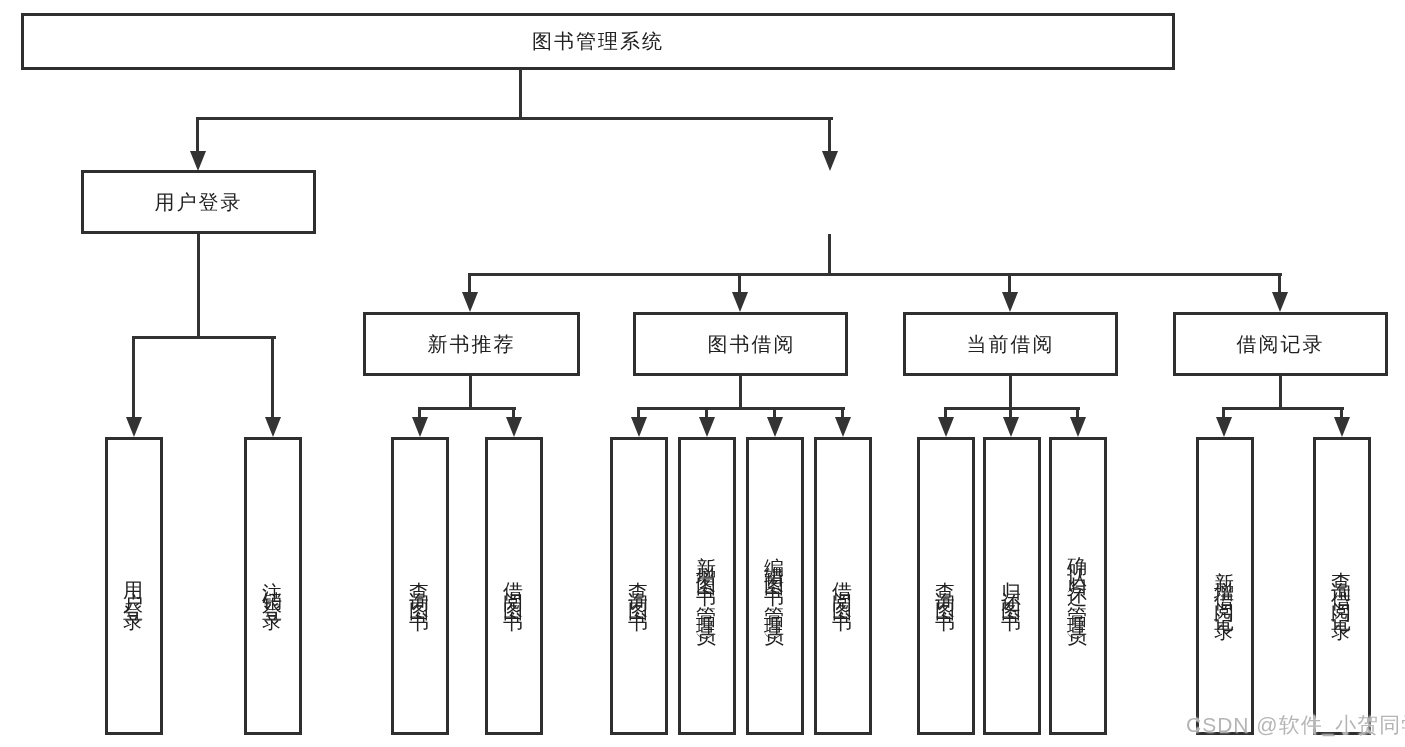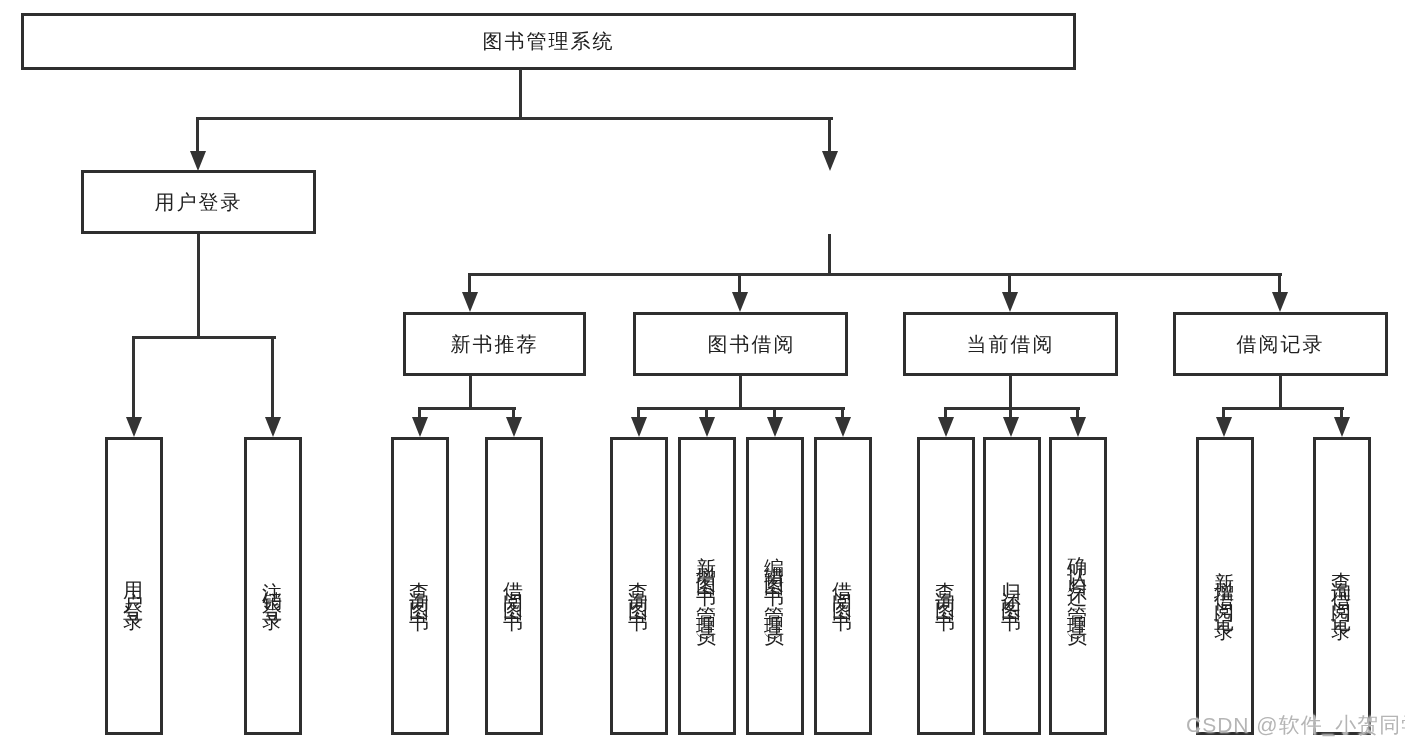--- a/index.html
+++ b/index.html
@@ -43,21 +43,21 @@
     font-size:21px; color:var(--wm,#b5b5b5);
     letter-spacing:1px; white-space:nowrap; z-index:5;
     text-shadow:1px 1px 2px rgba(255,255,255,0.9), -1px -1px 2px rgba(255,255,255,0.9);
   }
 </style>
 </head>
 <body>
 
 <div class="canvas" style="--line: #333333; --border: #2f2f2f; --text: #212121; --bg: #ffffff; --wm: #b5b5b5;">
 
-  <div class="node" style="left:21px; top:13px; width:1055px; height:57px;">
+  <div class="node" style="left:21px; top:13px; width:1154px; height:57px;">
     <span class="lbl">图书管理系统</span>
   </div>
 
   <div class="vline" style="left:519px; top:69px; height:48px;"></div>
   <div class="hline" style="left:197px; top:117px; width:636px;"></div>
   <div class="arrow" style="left:190px; top:117px; height:54px;"></div>
   <div class="arrow" style="left:822px; top:117px; height:54px;"></div>
 
   <div class="node" style="left:81px; top:170px; width:235px; height:64px;">
     <span class="lbl">用户登录</span>
@@ -68,21 +68,21 @@
   <div class="arrow" style="left:126px; top:336px; height:101px;"></div>
   <div class="arrow" style="left:265px; top:336px; height:101px;"></div>
 
   <div class="vline" style="left:828px; top:234px; height:42px;"></div>
   <div class="hline" style="left:468px; top:273px; width:814px;"></div>
   <div class="arrow" style="left:462px; top:273px; height:39px;"></div>
   <div class="arrow" style="left:732px; top:273px; height:39px;"></div>
   <div class="arrow" style="left:1002px; top:273px; height:39px;"></div>
   <div class="arrow" style="left:1272px; top:273px; height:39px;"></div>
 
-  <div class="node" style="left:363px; top:312px; width:183px; height:64px;margin-left:40px;">
+  <div class="node" style="left:363px; top:312px; width:217px; height:64px;">
     <span class="lbl">新书推荐</span>
   </div>
   <div class="node" style="left:633px; top:312px; width:215px; height:64px;padding-left:22px;">
     <span class="lbl">图书借阅</span>
   </div>
   <div class="node" style="left:903px; top:312px; width:215px; height:64px;">
     <span class="lbl">当前借阅</span>
   </div>
   <div class="node" style="left:1173px; top:312px; width:215px; height:64px;">
     <span class="lbl">借阅记录</span>

